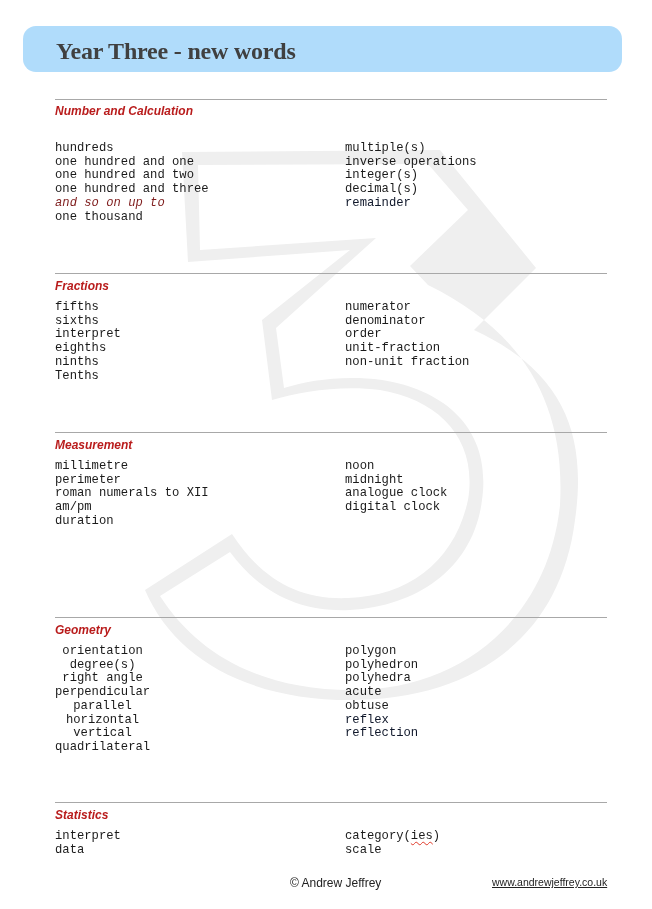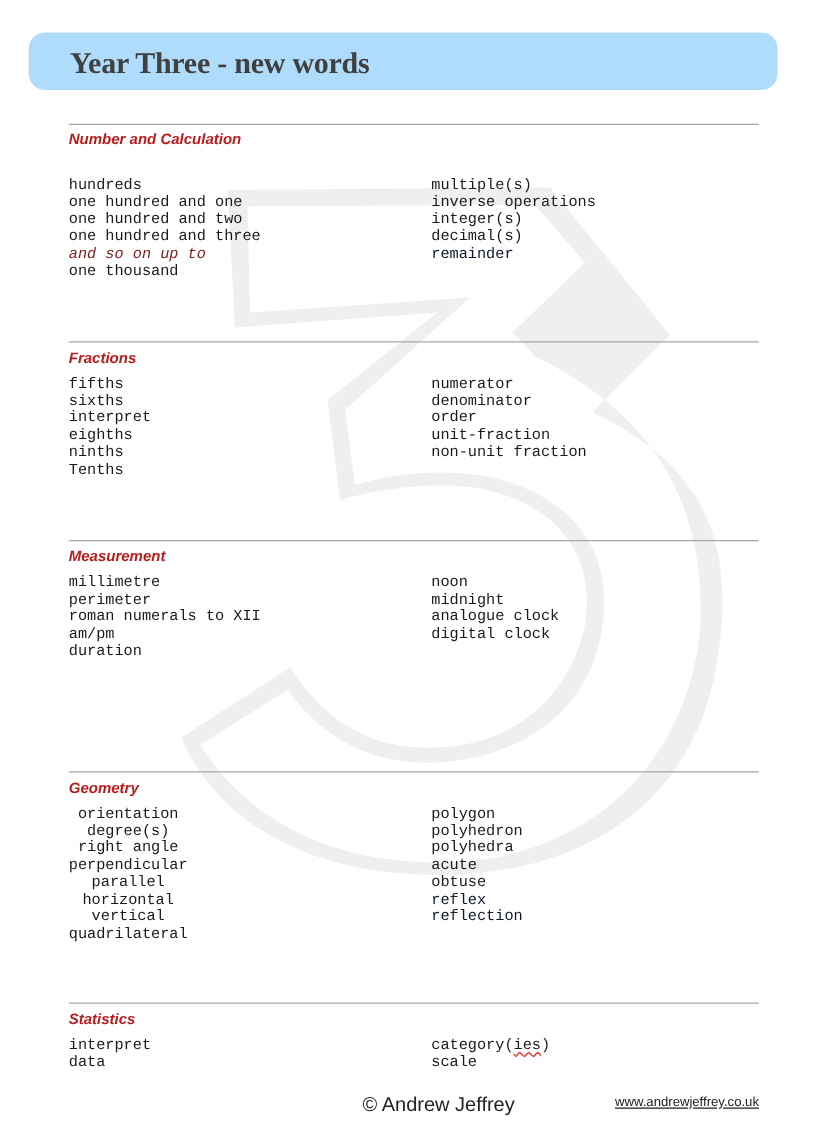--- a/index.html
+++ b/index.html
@@ -10,21 +10,21 @@
   .section { position:absolute; left:55px; width:552px; z-index:1; }
   .section .rule { height:1px; background:#a8a8a8; width:552px; }
   .section h2 { margin:0; font-size:12px; font-weight:bold; color:#b91c1c; position:absolute; left:0;font-style:italic; }
   .col { position:absolute; font-size:12.2px; line-height:13.7px;font-family:Liberation Mono, monospace; }
   .col.left { left:0; }
   .col.right { left:290px; }
   .w { display:block; white-space:nowrap; color:#1a1a1a; }
   .w.red { color:#0f172a; }
   .w.ital { font-style:italic; color:#7f1d1d; }
   .squiggle { text-decoration: underline wavy #e03a2a; text-decoration-thickness:1px; text-underline-offset:2px; }
-  .footer-copy { position:absolute; left:290px; top:876px; font-size:16px; color:#222; z-index:1; }
+  .footer-copy { position:absolute; left:290px; top:876px; font-size:12px; color:#222; z-index:1; }
   .footer-link { position:absolute; left:492px; top:876px; font-size:10.5px; color:#222; text-decoration:underline; z-index:1; }
 </style>
 </head>
 <body>
 
 <svg class="watermark" viewBox="0 0 652 909" xmlns="http://www.w3.org/2000/svg">
   <path fill="#efefef" fill-rule="evenodd" d="M182,152 L440,150 L536,268 L474,330
        C560,370 588,430 575,520
        C560,640 470,700 350,700
        C250,700 175,660 145,590

